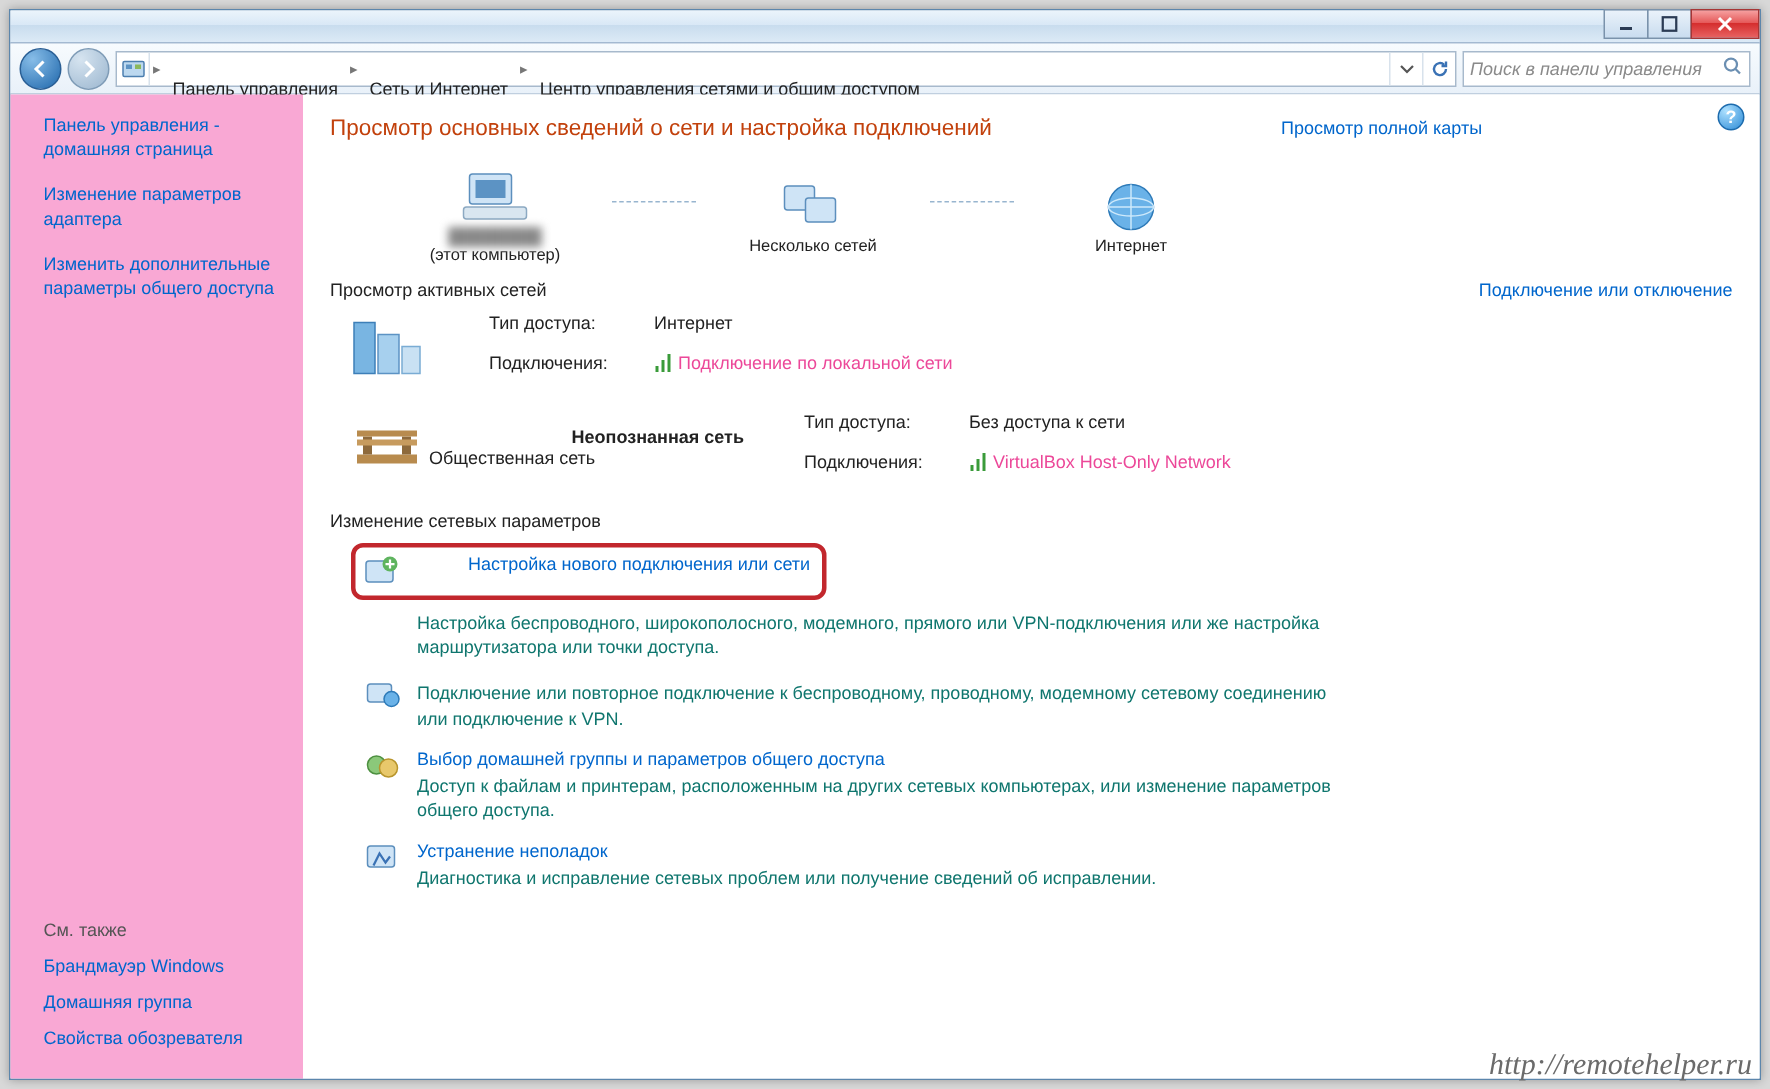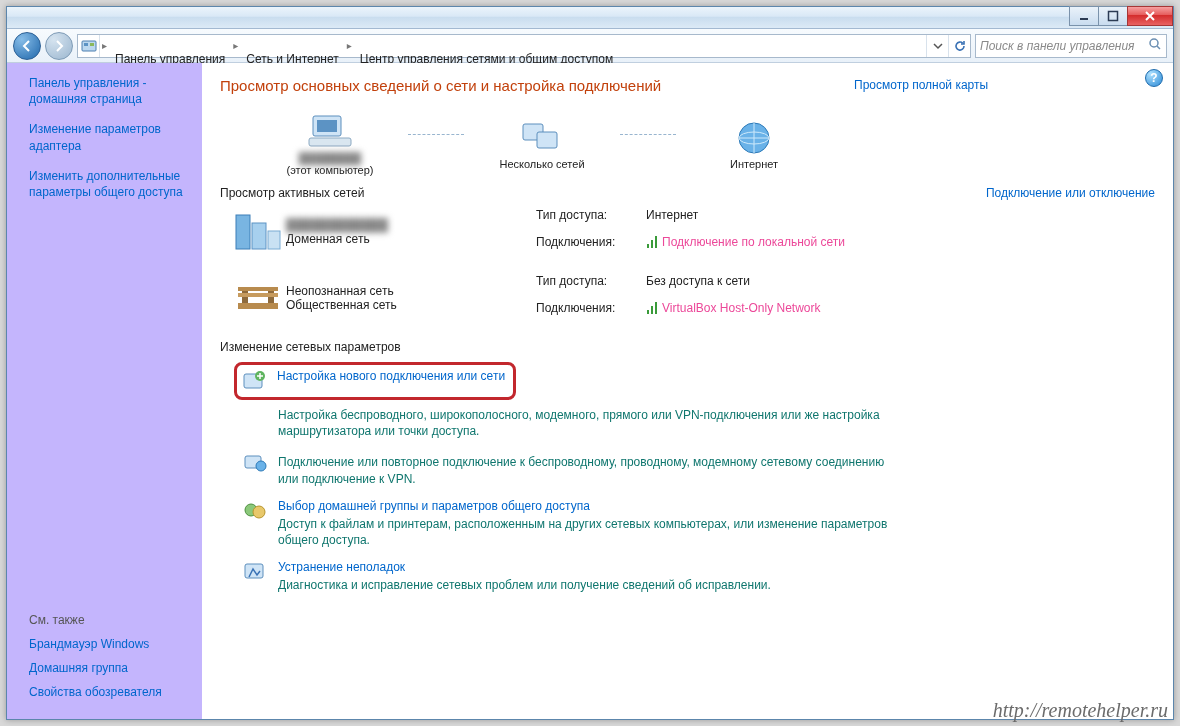--- a/index.html
+++ b/index.html
@@ -17,39 +17,39 @@
   .navcircle svg{ width:14px;height:14px; fill:#fff; }
   .addressbar { flex:1; height:24px; border:1px solid #a7b9cc; background:#fff; display:flex; align-items:center; font-size:12px; color:#222; }
   .addr-icon { width:22px; height:22px; display:flex; align-items:center; justify-content:center; border-right:1px solid #d8e2ec; }
   .crumb { padding:0 6px; cursor:default;margin-top:27px; }
   .crumb-sep { color:#777; padding:0 2px; font-size:10px; }
   .addr-end { margin-left:auto; display:flex; }
   .addr-btn { width:22px; height:22px; border-left:1px solid #d8e2ec; display:flex; align-items:center; justify-content:center; }
   .searchbox { width:192px; height:24px; border:1px solid #a7b9cc; background:#fff; display:flex; align-items:center; padding:0 4px; font-size:12px; color:#8a8a8a; font-style:italic; }
   .searchbox span:first-child{ flex:1; }
   .content { display:flex; height:calc(100% - 56px); }
-  .sidebar { width:195px; background:#c4b5fd; border-right:0; padding:12px 10px 10px 22px; font-size:12px; display:flex; flex-direction:column; }
+  .sidebar { width:195px; background:#f9a8d4; border-right:0; padding:12px 10px 10px 22px; font-size:12px; display:flex; flex-direction:column; }
   .sidebar .link { color:#0066cc; line-height:1.35; margin-bottom:14px; cursor:default; }
   .sidebar-spacer{ flex:1; }
   .sidebar .sec-title { color:#555; font-size:12px; margin-bottom:10px; }
   .sidebar .graylink { color:#0066cc; margin-bottom:10px; cursor:default;}
   .main { flex:1; background:#fff; padding:14px 18px 10px 18px; font-size:12px; color:#222; overflow:hidden; position:relative;}
   .help-icn{ position:absolute; right:10px; top:6px; width:18px;height:18px;border-radius:50%; background:radial-gradient(circle at 30% 25%,#aee1ff,#2d8bd6); color:#fff; font-weight:bold; font-size:12px; display:flex;align-items:center;justify-content:center; border:1px solid #1d6bad;}
   .main h1 { font-size:15px; font-weight:400; color:#c2410c; margin-bottom:12px; }
   .netmap { display:flex; align-items:center; gap:18px; margin:6px 0 4px 50px; }
   .netnode { display:flex; flex-direction:column; align-items:center; font-size:11px; color:#222; width:120px;}
   .netnode .ic{ width:46px;height:40px; display:flex;align-items:center;justify-content:center;}
   .dashline { flex:0 0 56px; border-top:1px dashed #98b5cf; height:0; margin-top:-20px;}
   .maplink { color:#0066cc; margin-left:40px; cursor:default; margin-top:-28px; align-self:flex-start;}
   .subhdr { display:flex; justify-content:space-between; color:#222; margin:6px 0 8px 0; }
   .subhdr a{ color:#0066cc; cursor:default;}
   .netblock { display:flex; margin:4px 0 18px 10px; }
   .netblock .bigic { width:56px; height:48px; display:flex;align-items:center;justify-content:center; }
   .netblock .label { font-size:12px; padding-top:10px; width:210px;}
-  .netblock .label b{ font-weight:400; display:block;}
+  .netblock .label b{ font-weight:700; display:block;text-align:right;}
   .props { display:grid; grid-template-columns:110px 1fr; row-gap:6px; margin-left:40px; font-size:12px;}
   .props .k{ color:#222;}
   .props .v{ color:#222;}
   .props .v.lnk{ color:#ec4899; cursor:default; display:flex; align-items:flex-start; gap:4px;}
   .section-title { color:#222; margin:6px 0 8px 0; }
   .action { display:flex; margin:2px 0 12px 22px; }
   .action .aic{ width:26px;height:24px; display:flex;align-items:center;justify-content:center; margin-right:10px; flex-shrink:0;}
   .action .txt .t{ color:#0066cc; cursor:default; }
   .action .txt .d{ color:#0f766e; margin-top:3px; line-height:1.35; max-width:620px;}
   .highlighted { border:3px solid #c2272d; border-radius:8px; padding:4px 8px 4px 4px; margin-left:14px; display:inline-flex;}
@@ -187,24 +187,20 @@
       </div>
 
       <div class="netblock">
         <div class="bigic">
             <svg width="52" height="46">
               <rect x="4" y="6" width="14" height="34" fill="#79b5e2" stroke="#3d7fb8"></rect>
               <rect x="20" y="14" width="14" height="26" fill="#a7d0ee" stroke="#5c93c4"></rect>
               <rect x="36" y="22" width="12" height="18" fill="#c9e1f3" stroke="#7aacd4"></rect>
             </svg>
           </div>
-        <div class="label">
-          <b style="filter:blur(3px);color:#888;">████████████</b>
-          <span>Доменная сеть</span>
-        </div>
         <div class="props">
           <div class="k">Тип доступа:</div>
           <div class="v">Интернет</div>
           <div class="k">Подключения:</div>
           <div class="v lnk">
             <svg class="signal-icon" viewBox="0 0 12 14">
                 <rect x="1" y="9" width="2" height="4" fill="#3a9b3a"></rect>
                 <rect x="5" y="5" width="2" height="8" fill="#3a9b3a"></rect>
                 <rect x="9" y="1" width="2" height="12" fill="#3a9b3a"></rect>
               </svg>
@@ -238,21 +234,21 @@
                 <rect x="9" y="1" width="2" height="12" fill="#3a9b3a"></rect>
               </svg>
             <span>VirtualBox Host-Only Network</span>
           </div>
         </div>
       </div>
 
       <div class="section-title">Изменение сетевых параметров</div>
 
       <div class="highlighted">
-        <div class="action" style="margin:0;">
+        <div class="action" style="margin:0;gap:35px;">
           <div class="aic">
               <svg width="24" height="22">
                 <rect x="2" y="4" width="18" height="14" rx="2" fill="#cfe4f6" stroke="#5c8fbd"></rect>
                 <circle cx="18" cy="6" r="5" fill="#5fb45f"></circle>
                 <path d="M18 3v6M15 6h6" stroke="#fff" stroke-width="1.5"></path>
               </svg>
             </div>
           <div class="txt">
               <div class="t">Настройка нового подключения или сети</div>
             </div>

